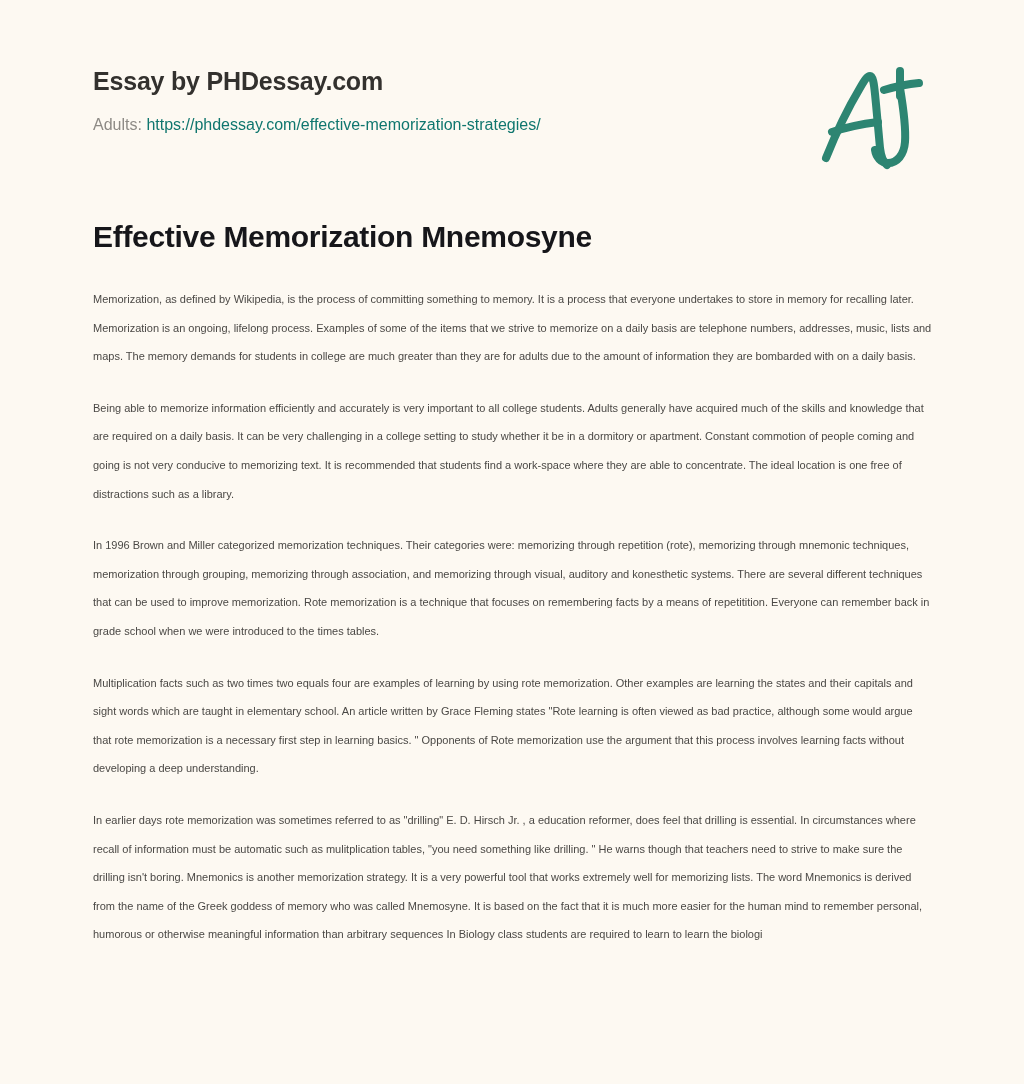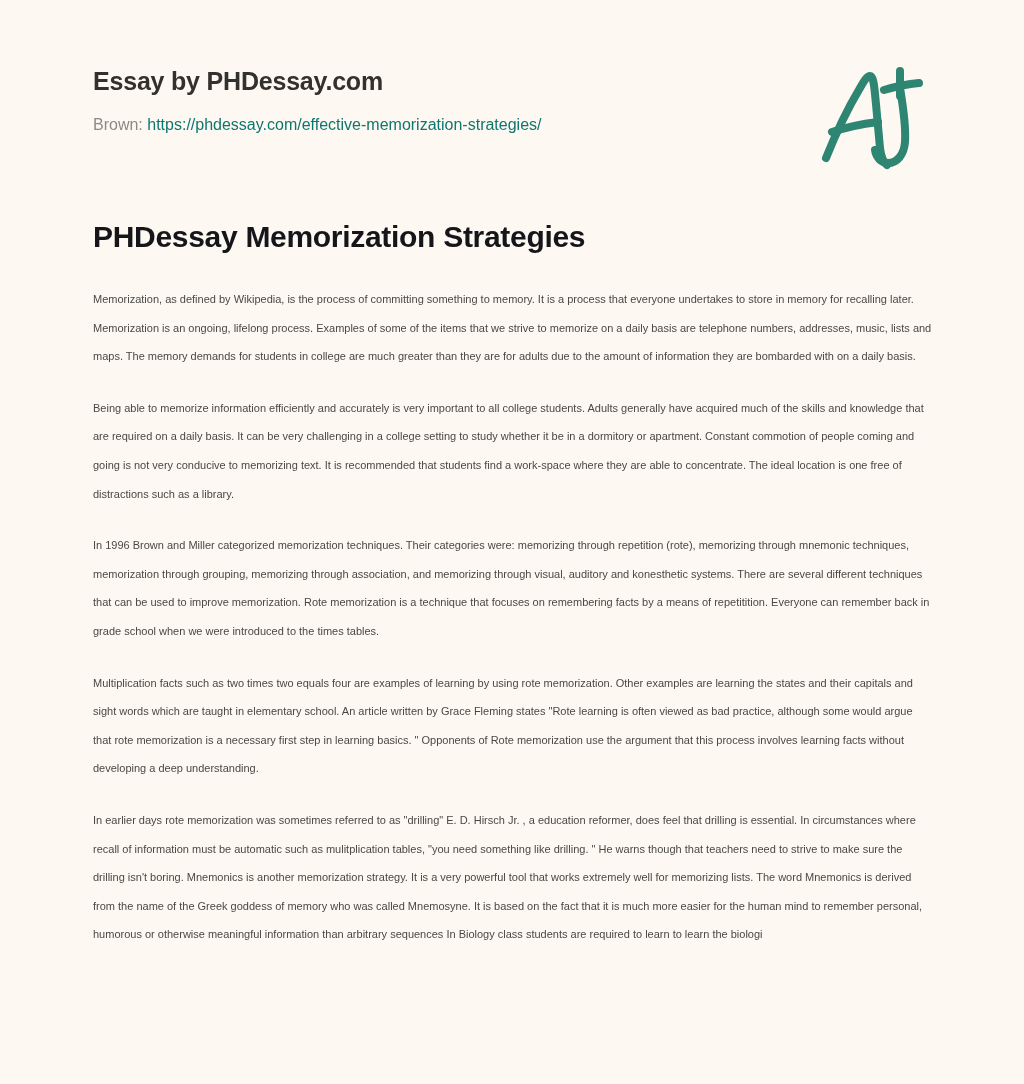--- a/index.html
+++ b/index.html
@@ -112,21 +112,21 @@
 <body>
 
 <div class="page">
 
   <div class="header">
 
     <div class="brand-block">
       <div class="brand-title">Essay by PHDessay.com</div>
 
       <div class="source-line">
-        <span class="source-label">Brown:</span>
+        <span class="source-label">Adults:</span>
         <a class="source-url" href="#">https://phdessay.com/effective-memorization-strategies/</a>
       </div>
     </div>
 
     <div class="logo">
       <svg width="120" height="112" viewBox="0 0 120 112" fill="none" xmlns="http://www.w3.org/2000/svg">
 
         <path d="M14 96 C22 76, 36 46, 48 26 C52 19, 55 14, 58 14 C61 14, 62 22, 63 32 C65 52, 67 74, 68 86 C69 94, 71 100, 75 103" stroke="#2d8572" stroke-width="8" stroke-linecap="round" stroke-linejoin="round" fill="none"></path>
 
         <path d="M20 70 C32 66, 50 62, 66 60" stroke="#2d8572" stroke-width="8" stroke-linecap="round" fill="none"></path>
@@ -135,21 +135,21 @@
 
         <path d="M72 28 C82 25, 96 22, 107 21" stroke="#2d8572" stroke-width="8" stroke-linecap="round" fill="none"></path>
 
         <path d="M88 9 C88 16, 88 26, 88 34" stroke="#2d8572" stroke-width="8" stroke-linecap="round" fill="none"></path>
       </svg>
     </div>
 
   </div>
 
   <div class="article">
-    <h1 class="article-title">PHDessay Memorization Strategies</h1>
+    <h1 class="article-title">Effective Memorization Mnemosyne</h1>
 
     <div class="article-body">
       <p class="para">Memorization, as defined by Wikipedia, is the process of committing something to memory. It is a process that everyone undertakes to store in memory for recalling later. Memorization is an ongoing, lifelong process. Examples of some of the items that we strive to memorize on a daily basis are telephone numbers, addresses, music, lists and maps. The memory demands for students in college are much greater than they are for adults due to the amount of information they are bombarded with on a daily basis.</p>
       <p class="para">Being able to memorize information efficiently and accurately is very important to all college students. Adults generally have acquired much of the skills and knowledge that are required on a daily basis. It can be very challenging in a college setting to study whether it be in a dormitory or apartment. Constant commotion of people coming and going is not very conducive to memorizing text. It is recommended that students find a work-space where they are able to concentrate. The ideal location is one free of distractions such as a library.</p>
       <p class="para">In 1996 Brown and Miller categorized memorization techniques. Their categories were: memorizing through repetition (rote), memorizing through mnemonic techniques, memorization through grouping, memorizing through association, and memorizing through visual, auditory and konesthetic systems.  There are several different techniques that can be used to improve memorization. Rote memorization is a technique that focuses on remembering facts by a means of repetitition. Everyone can remember back in grade school when we were introduced to the times tables.</p>
       <p class="para">Multiplication facts such as two times two equals four are examples of learning by using rote memorization. Other examples are learning the states and their capitals and sight words which are taught in elementary school. An article written by Grace Fleming states "Rote learning is often viewed as bad practice, although some would argue that rote memorization is a necessary first step in learning basics. " Opponents of Rote memorization use the argument that this process involves learning facts without developing a deep understanding.</p>
       <p class="para">In earlier days rote memorization was sometimes referred to as "drilling" E. D. Hirsch Jr. , a education reformer, does feel that drilling is essential. In circumstances where recall of information must be automatic such as mulitplication tables, "you need something like drilling. " He warns though that teachers need to strive to make sure the drilling isn't boring. Mnemonics is another memorization strategy. It is a very powerful tool that works extremely well for memorizing lists. The word Mnemonics is derived from the name of the Greek goddess of memory who was called Mnemosyne. It is based on the fact that it is much more easier for the human mind to remember personal, humorous or otherwise meaningful information than arbitrary sequences In Biology class students are required to learn to learn the biologi</p>
     </div>
   </div>
 

